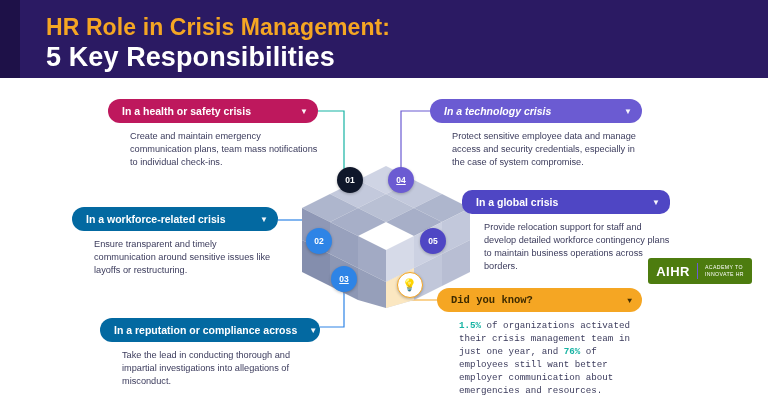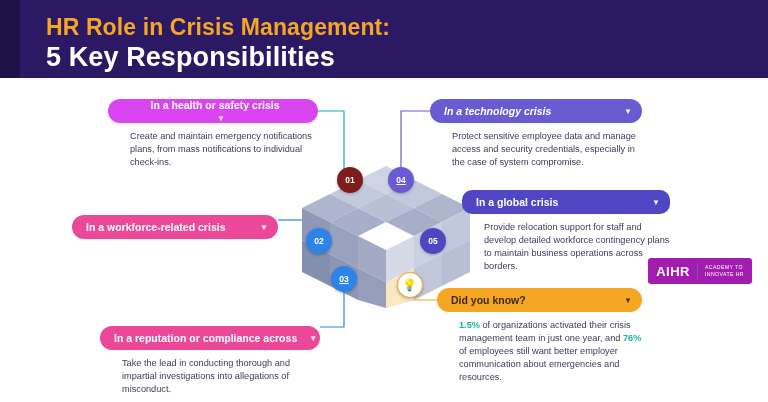--- a/index.html
+++ b/index.html
@@ -61,42 +61,42 @@
     font-size: 10.5px;
     font-weight: bold;
     justify-content: space-between;
     white-space: nowrap;
   }
   .pill .chev {
     font-size: 8px;
     margin-left: 12px;
     opacity: 0.95;
   }
-  .pill.teal   { background: #d946ef; flex-direction: column; }
+  .pill.teal   { background: #be185d; }
   .pill.purple { background: #6b5bd2; font-style: italic; }
-  .pill.blue   { background: #ec4899; margin-top: 8px; }
+  .pill.blue   { background: #0369a1; }
   .pill.indigo { background: #4f46c4; border-radius: 10px; }
   .pill.amber  { background: #f5a623; color:#3c2a00; }
   .pill.amber .chev { color: #3c2a00; }
 
   .body-text {
     margin-top: 7px;
     font-size: 9.2px;
     line-height: 13px;
     color: #3b3b5c;
   }
   .body-text.indent { margin-left: 22px; }
   .hl { color: #17b3a3; font-weight: bold; }
 
   
   .logo {
     position: absolute; right: 16px; bottom: 12px;
     height: 26px;
     display: flex; align-items: center;
-    background: #a21caf;
+    background: #4d7c0f;
     border-radius: 3px;
     padding: 0 8px;
   }
   .logo-mark {
     color: #ffffff; font-size: 13px; font-weight: bold; letter-spacing: 0.5px;
   }
   .logo-div {
     width: 1px; height: 16px; background: #6b5bd2; margin: 0 7px;
   }
   .logo-sub {
@@ -106,21 +106,21 @@
   
   .badge {
     position: absolute;
     width: 26px; height: 26px;
     border-radius: 50%;
     color: #ffffff;
     font-size: 8.5px; font-weight: bold;
     display: flex; align-items: center; justify-content: center;
     box-shadow: 0 1px 3px rgba(0,0,0,.25);
   }
-  .badge.teal   { background: #7f1d1d; }
+  .badge.teal   { background: #0f172a; }
   .badge.purple { background: #6b5bd2; }
   .badge.blue   { background: #2e84e6; align-items: center; }
   .badge.indigo { background: #4f46c4; }
   .badge.bulb   { background: #ffffff; border: 1.5px solid #f5a623; color:#f5a623; font-size: 12px; }
 </style>
 </head>
 <body>
 
 <div class="page">
 
@@ -196,55 +196,56 @@
   <div class="badge blue" style="left:331px; top:266px;text-decoration:underline;">
       <span>03</span>
     </div>
   <div class="badge bulb" style="left:397px; top:272px;">💡</div>
 
   <div class="card" style="left:108px; top:99px; width:210px;">
     <div class="pill teal">
       <span>In a health or safety crisis</span>
       <span class="chev">▼</span>
     </div>
-    <div class="body-text indent">Create and maintain emergency notifications plans, from mass notifications to individual check-ins.</div>
+    <div class="body-text indent">Create and maintain emergency communication plans, team mass notifications to individual check-ins.</div>
   </div>
 
   <div class="card" style="left:430px; top:99px; width:212px;">
     <div class="pill purple">
       <span>In a technology crisis</span>
       <span class="chev">▼</span>
     </div>
     <div class="body-text indent">Protect sensitive employee data and manage access and security credentials, especially in the case of system compromise.</div>
   </div>
 
   <div class="card" style="left:72px; top:207px; width:206px;">
     <div class="pill blue">
       <span>In a workforce-related crisis</span>
       <span class="chev">▼</span>
     </div>
+    <div class="body-text indent">Ensure transparent and timely communication around sensitive issues like layoffs or restructuring.</div>
   </div>
 
   <div class="card" style="left:462px; top:190px; width:208px;">
     <div class="pill indigo">
       <span>In a global crisis</span>
       <span class="chev">▼</span>
     </div>
     <div class="body-text indent">Provide relocation support for staff and develop detailed workforce contingency plans to maintain business operations across borders.</div>
   </div>
 
   <div class="card" style="left:100px; top:318px; width:220px;">
     <div class="pill blue">
       <span>In a reputation or compliance across</span>
       <span class="chev">▼</span>
     </div>
     <div class="body-text indent">Take the lead in conducting thorough and impartial investigations into allegations of misconduct.</div>
   </div>
 
-  <div class="card" style="left:437px; top:288px; width:205px;">
+  <div class="card" style="left:437px; top:288px; width:205px;font-family:Liberation Mono, monospace;">
     <div class="pill amber">
       <span>Did you know?</span>
       <span class="chev">▼</span>
     </div>
     <div class="body-text indent">
       <span class="hl">1.5%</span><span> of organizations activated their crisis management team in just one year, and </span><span class="hl">76%</span><span> of employees still want better employer communication about emergencies and resources.</span>
     </div>
   </div>
 
   <div class="logo">

